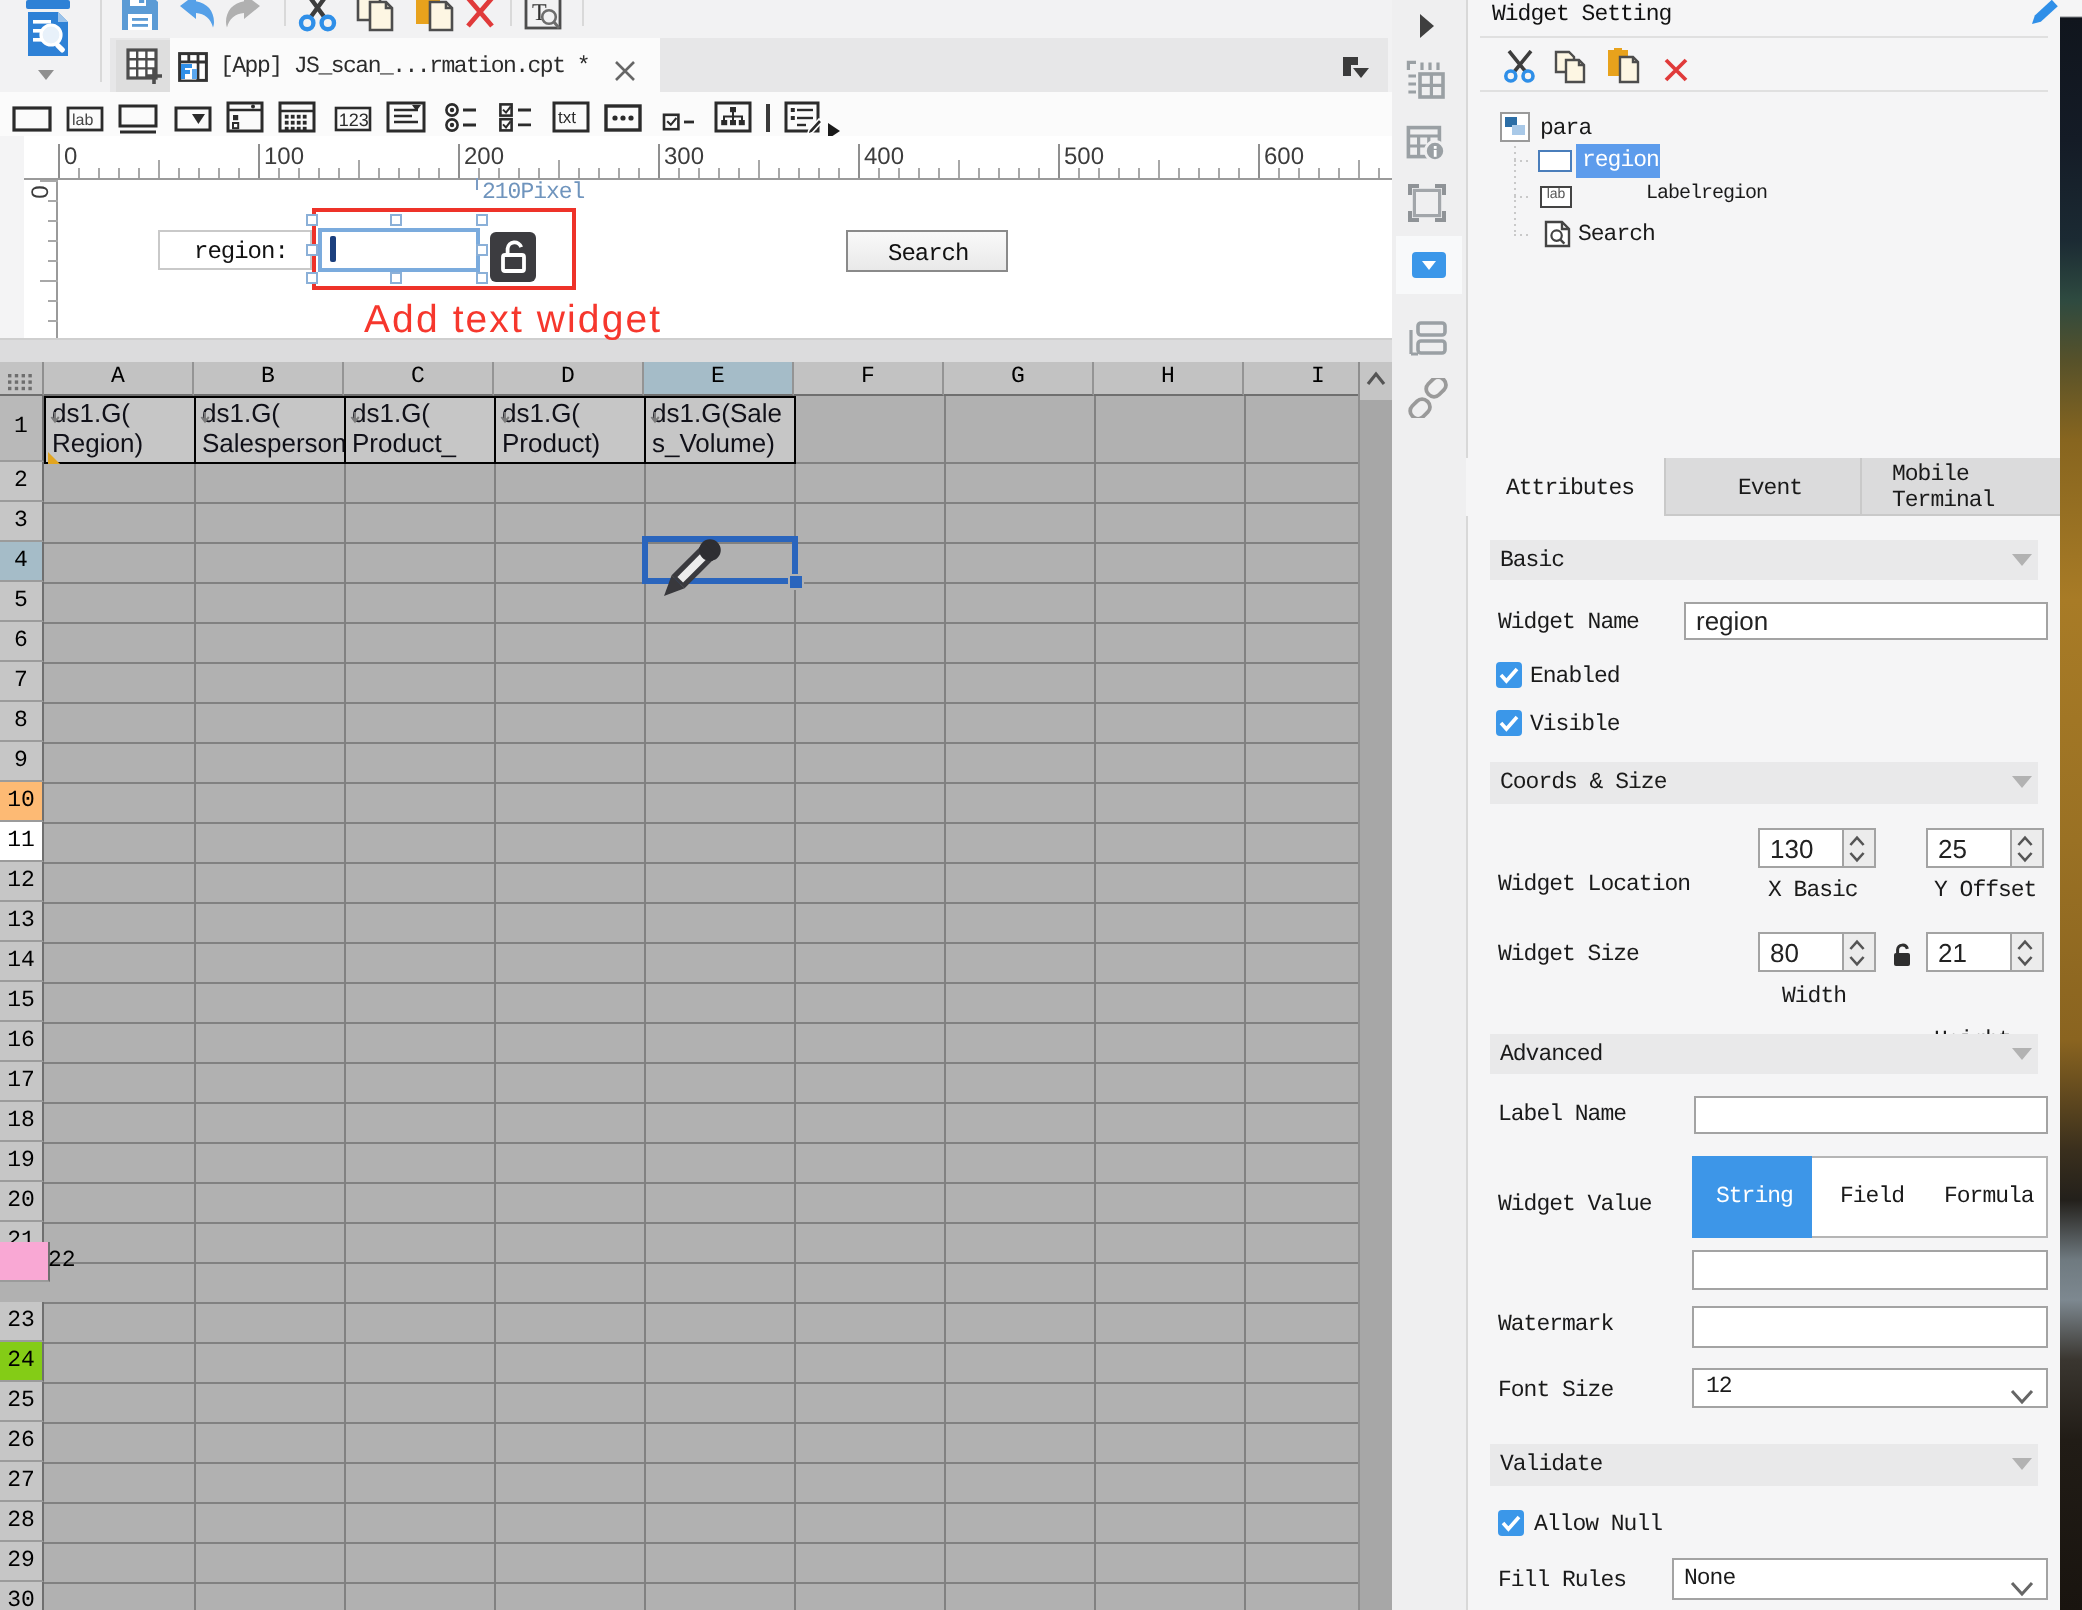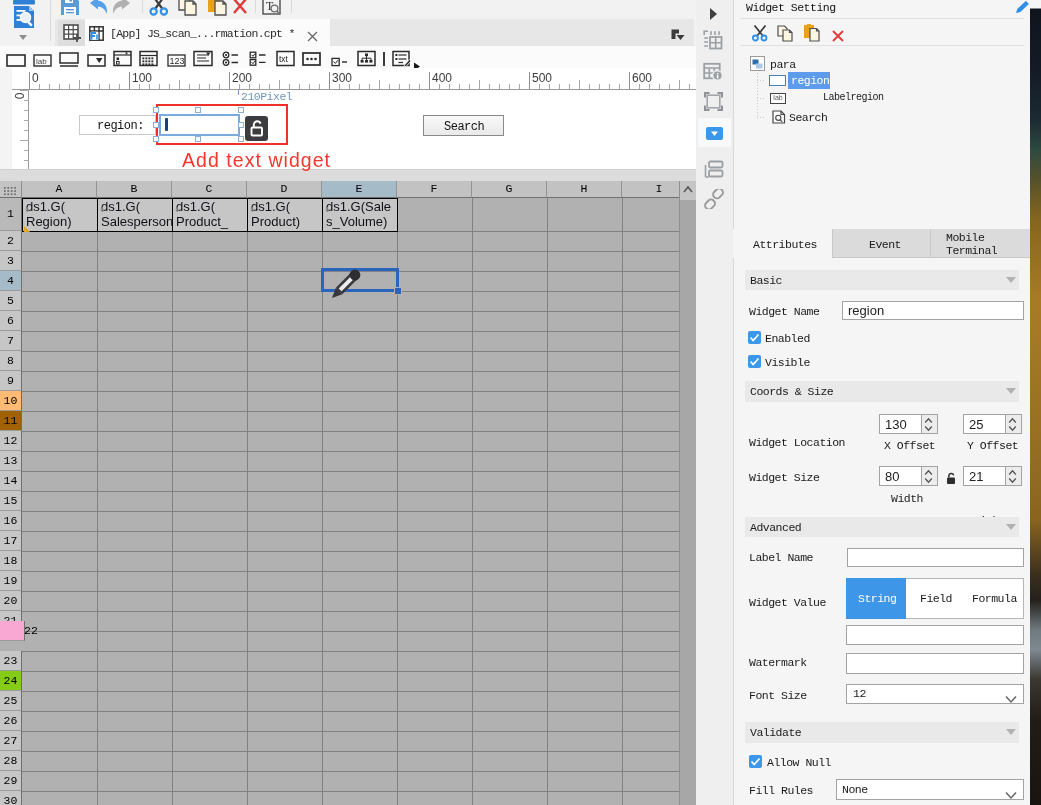--- a/index.html
+++ b/index.html
@@ -285,21 +285,21 @@
 <div class="rowhdr" style="top:17px;height:33px;background:#b9b9b9;line-height:32px;">1</div>
 <div class="rowhdr" style="top:50px;height:20px;background:#c6c6c6;line-height:19px;">2</div>
 <div class="rowhdr" style="top:70px;height:20px;background:#c6c6c6;line-height:19px;">3</div>
 <div class="rowhdr" style="top:90px;height:20px;background:#a5bcc8;line-height:19px;">4</div>
 <div class="rowhdr" style="top:110px;height:20px;background:#c6c6c6;line-height:19px;">5</div>
 <div class="rowhdr" style="top:130px;height:20px;background:#c6c6c6;line-height:19px;">6</div>
 <div class="rowhdr" style="top:150px;height:20px;background:#c6c6c6;line-height:19px;">7</div>
 <div class="rowhdr" style="top:170px;height:20px;background:#c6c6c6;line-height:19px;">8</div>
 <div class="rowhdr" style="top:190px;height:20px;background:#c6c6c6;line-height:19px;">9</div>
 <div class="rowhdr" style="top:210px;height:20px;background:#fdba74;line-height:19px;">10</div>
-<div class="rowhdr" style="top:230px;height:20px;background:#a16207;line-height:19px;">11</div>
+<div class="rowhdr" style="top:230px;height:20px;background:#ffffff;line-height:19px;">11</div>
 <div class="rowhdr" style="top:250px;height:20px;background:#c6c6c6;line-height:19px;">12</div>
 <div class="rowhdr" style="top:270px;height:20px;background:#c6c6c6;line-height:19px;">13</div>
 <div class="rowhdr" style="top:290px;height:20px;background:#c6c6c6;line-height:19px;">14</div>
 <div class="rowhdr" style="top:310px;height:20px;background:#c6c6c6;line-height:19px;">15</div>
 <div class="rowhdr" style="top:330px;height:20px;background:#c6c6c6;line-height:19px;">16</div>
 <div class="rowhdr" style="top:350px;height:20px;background:#c6c6c6;line-height:19px;">17</div>
 <div class="rowhdr" style="top:370px;height:20px;background:#c6c6c6;line-height:19px;">18</div>
 <div class="rowhdr" style="top:390px;height:20px;background:#c6c6c6;line-height:19px;">19</div>
 <div class="rowhdr" style="top:410px;height:20px;background:#c6c6c6;line-height:19px;">20</div>
 <div class="rowhdr" style="top:430px;height:20px;background:#c6c6c6;line-height:19px;">21</div>
@@ -471,21 +471,21 @@
     </svg>
   </div>
 <div class="spin abs" style="left:963px;top:414px;">
     <span style="position:absolute;left:5px;top:2px;">25</span>
     <span class="spinbtn"></span>
     <svg style="position:absolute;right:1px;top:1px;" width="15" height="17">
       <path d="M4.2 6.5 L7.5 2.8 L10.8 6.5" stroke="#555" stroke-width="1.3" fill="none"></path>
       <path d="M4.2 10.5 L7.5 14.2 L10.8 10.5" stroke="#555" stroke-width="1.3" fill="none"></path>
     </svg>
   </div>
-<div class="fm abs" style="left:884px;top:439px;font-size:11.5px;">X Offset</div>
+<div class="fm abs" style="left:884px;top:439px;font-size:11.5px;">X Basic</div>
 <div class="fm abs" style="left:967px;top:439px;font-size:11.5px;">Y Offset</div>
 <div class="fm abs" style="left:749px;top:471px;font-size:11.5px;">Widget Size</div>
 <div class="spin abs" style="left:879px;top:466px;">
     <span style="position:absolute;left:5px;top:2px;">80</span>
     <span class="spinbtn"></span>
     <svg style="position:absolute;right:1px;top:1px;" width="15" height="17">
       <path d="M4.2 6.5 L7.5 2.8 L10.8 6.5" stroke="#555" stroke-width="1.3" fill="none"></path>
       <path d="M4.2 10.5 L7.5 14.2 L10.8 10.5" stroke="#555" stroke-width="1.3" fill="none"></path>
     </svg>
   </div>

